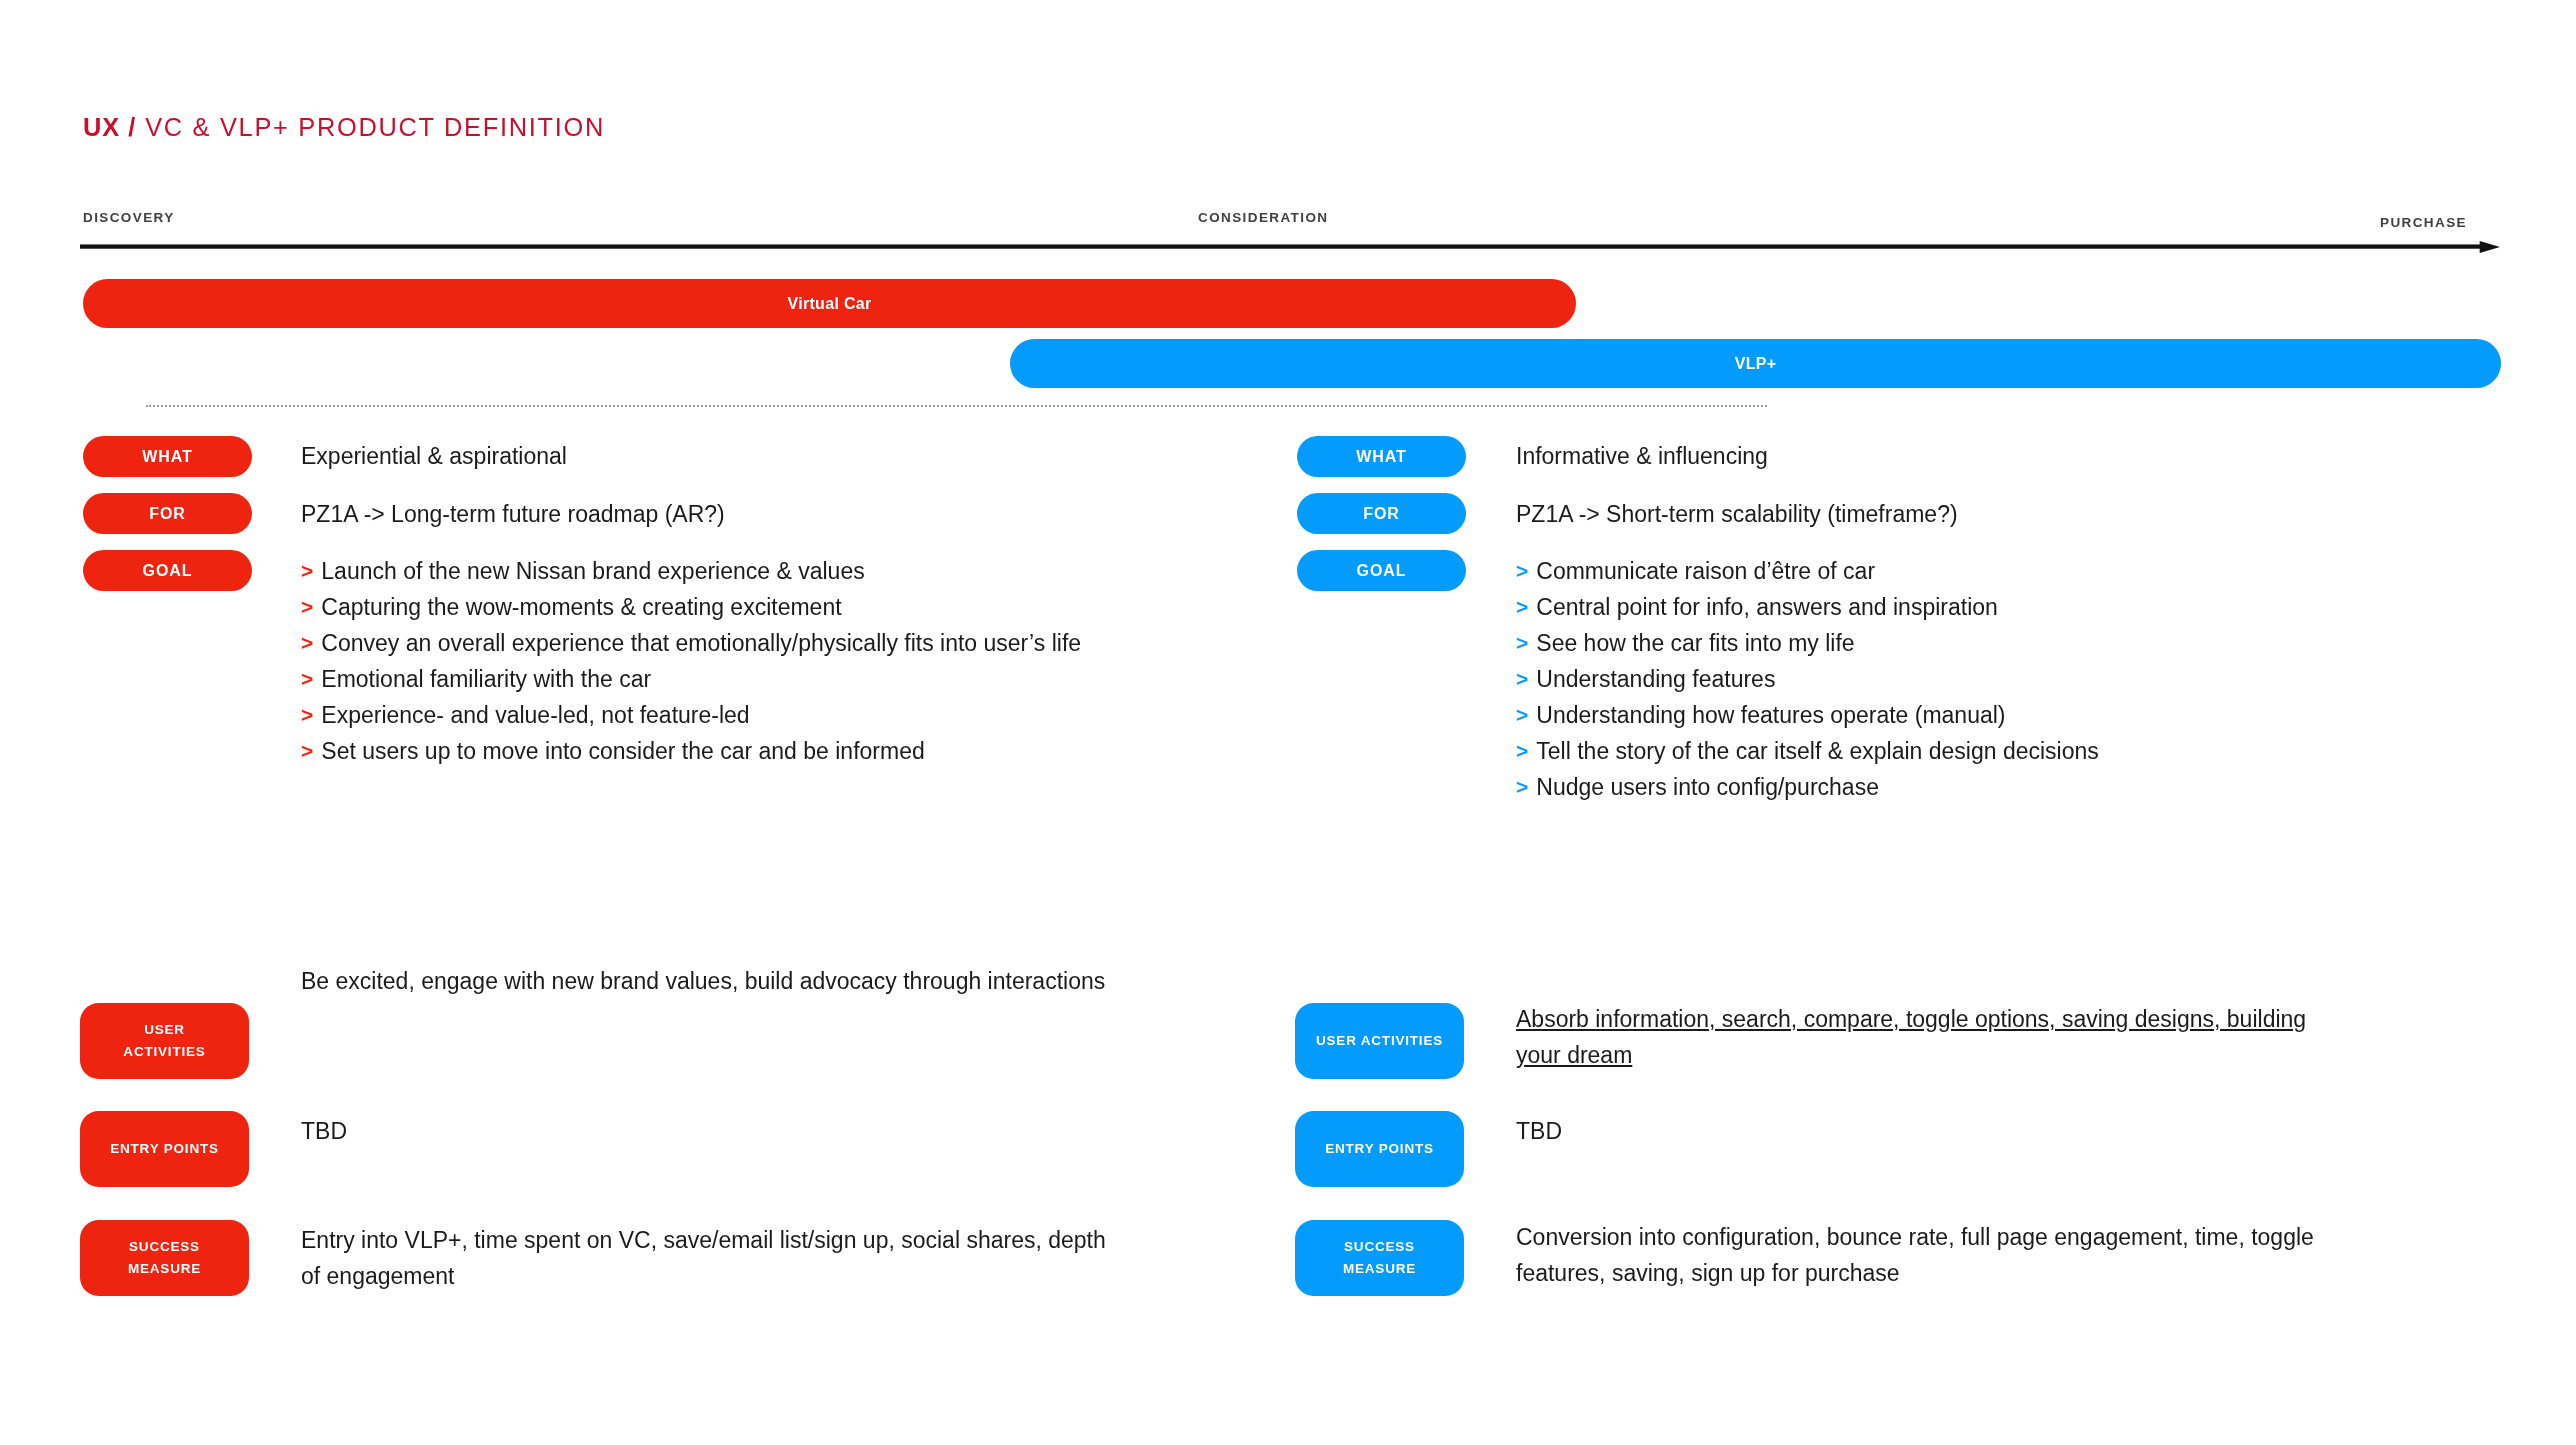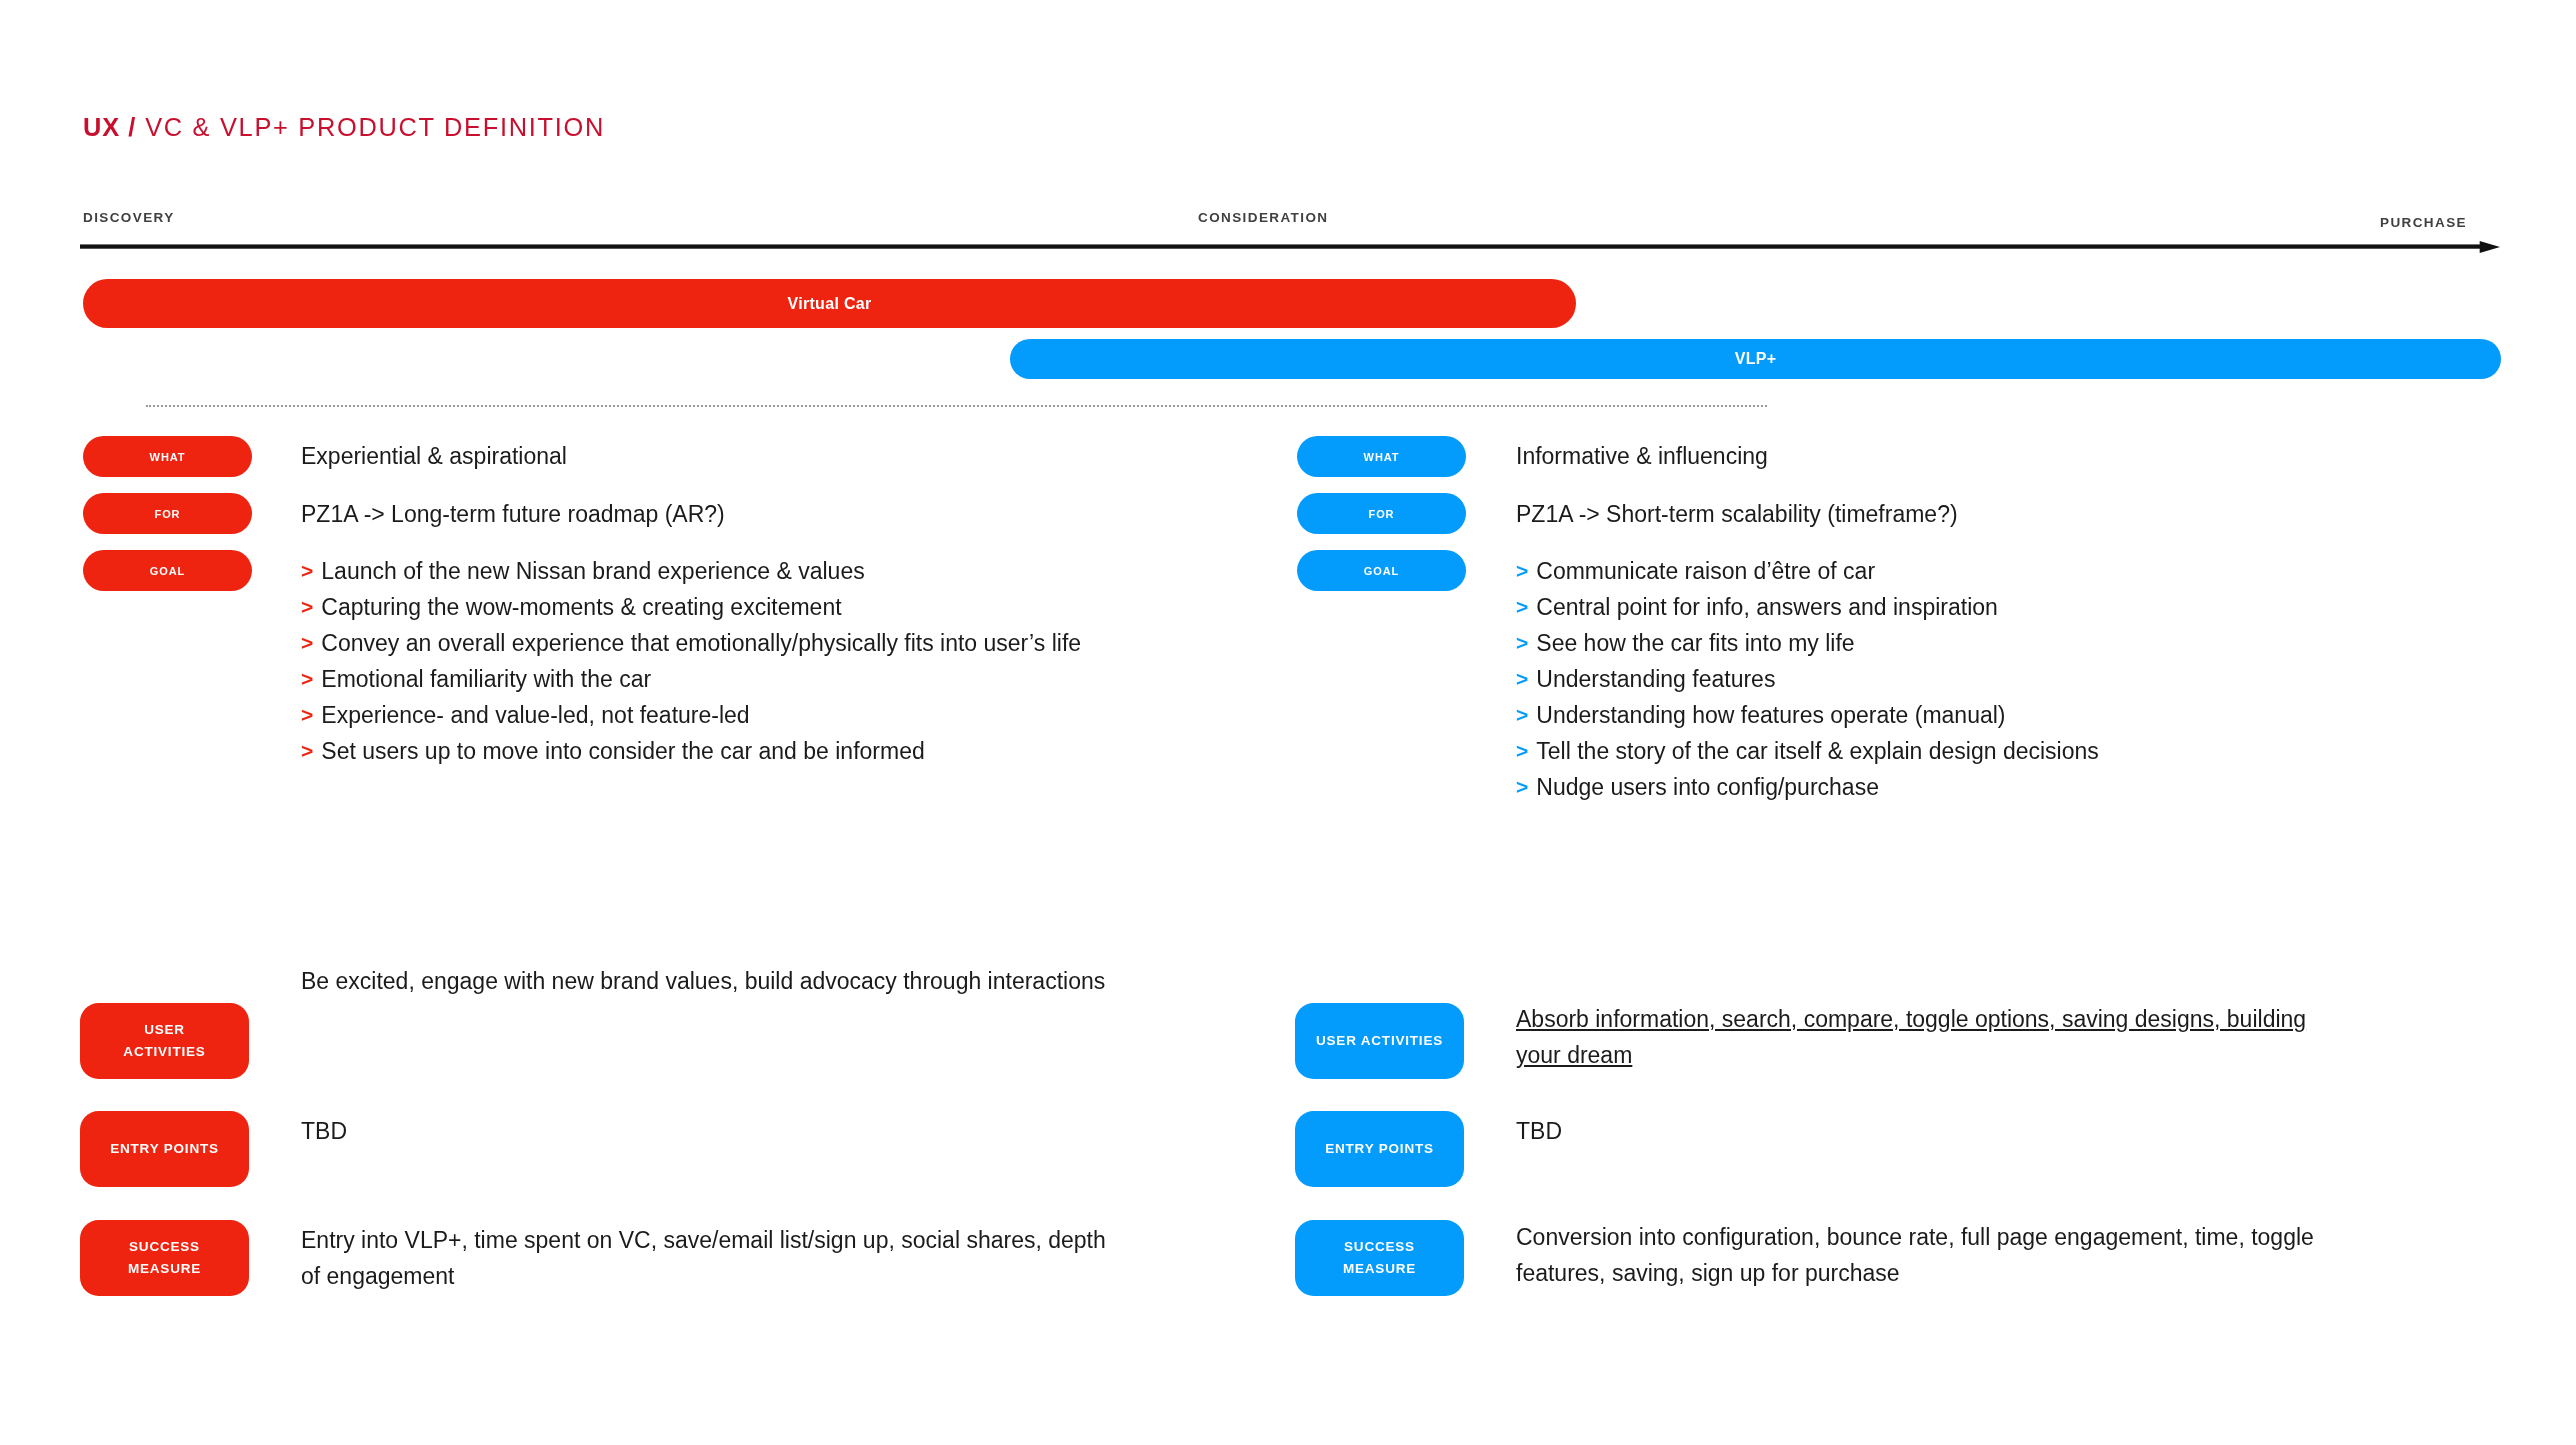--- a/index.html
+++ b/index.html
@@ -68,21 +68,21 @@
     left: 83px;
     top: 279px;
     width: 1493px;
     height: 49px;
     background: #EE2411;
   }
   #track-vlp-plus {
     left: 1010px;
     top: 339px;
     width: 1491px;
-    height: 40px;
+    height: 49px;
     background: #039BFC;
   }
 
   
   #dotted-divider {
     position: absolute;
     left: 146px;
     top: 405px;
     width: 1621px;
     height: 0;
@@ -93,21 +93,21 @@
   .pill-badge {
     position: absolute;
     width: 169px;
     height: 41px;
     border-radius: 22px;
     display: flex;
     align-items: center;
     justify-content: center;
     color: #ffffff;
     font-weight: 700;
-    font-size: 11px;
+    font-size: 16px;
     letter-spacing: 0.9px;
   }
   .pill-red  { background: #EE2411; }
   .pill-blue { background: #039BFC; }
 
   #badge-vc-what  { left: 83px; top: 436px; }
   #badge-vc-for   { left: 83px; top: 493px; }
   #badge-vc-goal  { left: 83px; top: 550px; }
 
   #badge-vlp-what { left: 1297px; top: 436px; }

